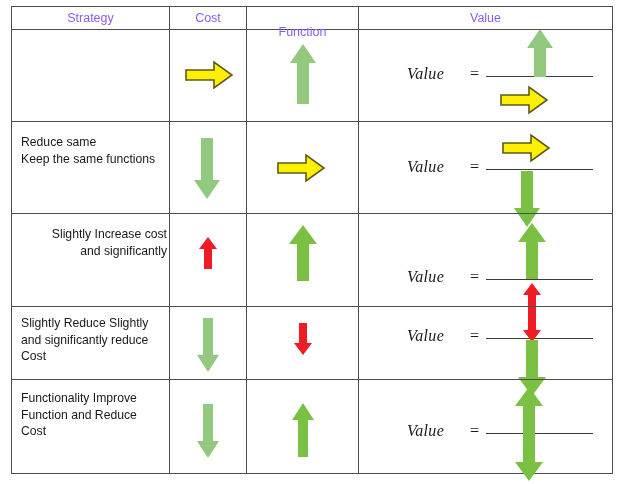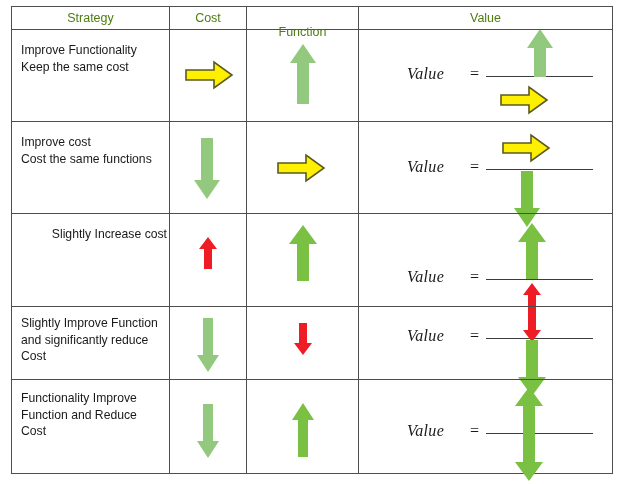--- a/index.html
+++ b/index.html
@@ -61,21 +61,21 @@
   .row-sep.r4 { top: 372px; }
 
   
   .hdr-cell {
     position: absolute;
     top: 0;
     height: 22px;
     line-height: 22px;
     text-align: center;
     font-size: 12.5px;
-    color: #4d7c0f;
+    color: #8b5cf6;
     z-index: 5;
   }
   .hdr-strategy { left: 0;     width: 157px; }
   .hdr-cost     { left: 158px; width: 76px;  }
   .hdr-function { left: 235px; width: 111px; margin-top: 14px; }
   .hdr-value    { left: 347px; width: 253px; }
 
   
   .row {
     position: absolute;
@@ -180,24 +180,20 @@
     <div class="row-sep r3"></div>
     <div class="row-sep r4"></div>
 
     <div class="hdr-cell hdr-strategy">Strategy</div>
     <div class="hdr-cell hdr-cost">Cost</div>
     <div class="hdr-cell hdr-function">Function</div>
     <div class="hdr-cell hdr-value">Value</div>
 
     <div class="row r1">
 
-      <div class="strategy-cell">
-        <div>Improve Functionality</div>
-        <div>Keep the same cost</div>
-      </div>
 
       <div class="cost-cell">
         <div class="arrow" style="left:14px; top:30px;">
           <svg width="50" height="30" viewBox="0 0 50 30">
             <polygon points="2,10 30,10 30,2 48,15 30,28 30,20 2,20" fill="#fff000" stroke="#5a5a1e" stroke-width="1.6" stroke-linejoin="miter"></polygon>
           </svg>
         </div>
       </div>
 
       <div class="function-cell">
@@ -223,22 +219,22 @@
           <svg width="50" height="30" viewBox="0 0 50 30">
             <polygon points="2,10 30,10 30,2 48,15 30,28 30,20 2,20" fill="#fff000" stroke="#5a5a1e" stroke-width="1.6" stroke-linejoin="miter"></polygon>
           </svg>
         </div>
       </div>
     </div>
 
     <div class="row r2">
 
       <div class="strategy-cell">
-        <div>Improve cost</div>
-        <div>Cost the same functions</div>
+        <div>Reduce same</div>
+        <div>Keep the same functions</div>
       </div>
 
       <div class="cost-cell">
         <div class="arrow" style="left:23px; top:14px;">
           <svg width="28" height="64" viewBox="0 0 28 64">
             <polygon points="14,63 27,44 20,44 20,2 8,2 8,44 1,44" fill="#93c97e"></polygon>
           </svg>
         </div>
       </div>
 
@@ -266,20 +262,21 @@
             <polygon points="14,57 27,38 20,38 20,1 8,1 8,38 1,38" fill="#7ac143"></polygon>
           </svg>
         </div>
       </div>
     </div>
 
     <div class="row r3">
 
       <div class="strategy-cell">
         <div>Slightly Increase cost</div>
+        <div>and significantly</div>
       </div>
 
       <div class="cost-cell">
         <div class="arrow" style="left:28px; top:22px;">
           <svg width="20" height="34" viewBox="0 0 20 34">
             <polygon points="10,1 19,13 14,13 14,33 6,33 6,13 1,13" fill="#ee1c24"></polygon>
           </svg>
         </div>
       </div>
 
@@ -306,21 +303,21 @@
           <svg width="20" height="34" viewBox="0 0 20 34">
             <polygon points="10,1 19,13 14,13 14,33 6,33 6,13 1,13" fill="#ee1c24"></polygon>
           </svg>
         </div>
       </div>
     </div>
 
     <div class="row r4">
 
       <div class="strategy-cell">
-        <div>Slightly Improve Function</div>
+        <div>Slightly Reduce Slightly</div>
         <div>and significantly reduce</div>
         <div>Cost</div>
       </div>
 
       <div class="cost-cell">
         <div class="arrow" style="left:26px; top:10px;">
           <svg width="24" height="56" viewBox="0 0 24 56">
             <polygon points="12,55 23,38 17,38 17,1 7,1 7,38 1,38" fill="#93c97e"></polygon>
           </svg>
         </div>

